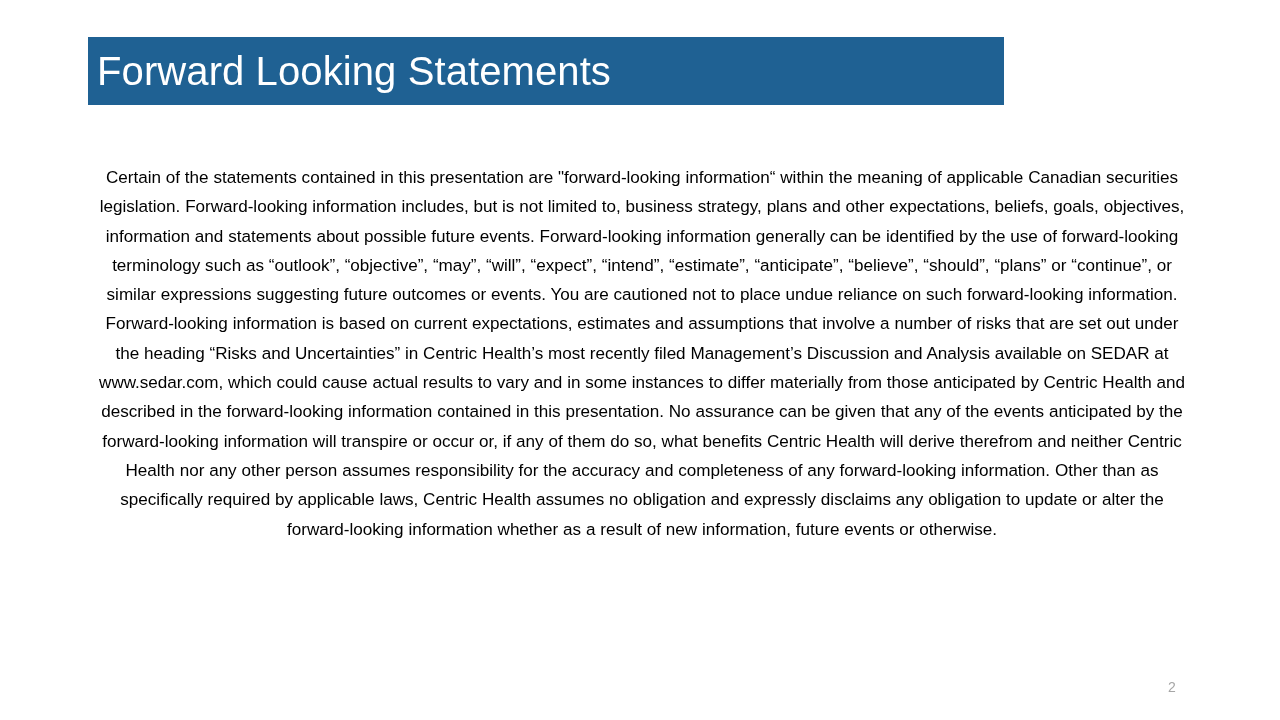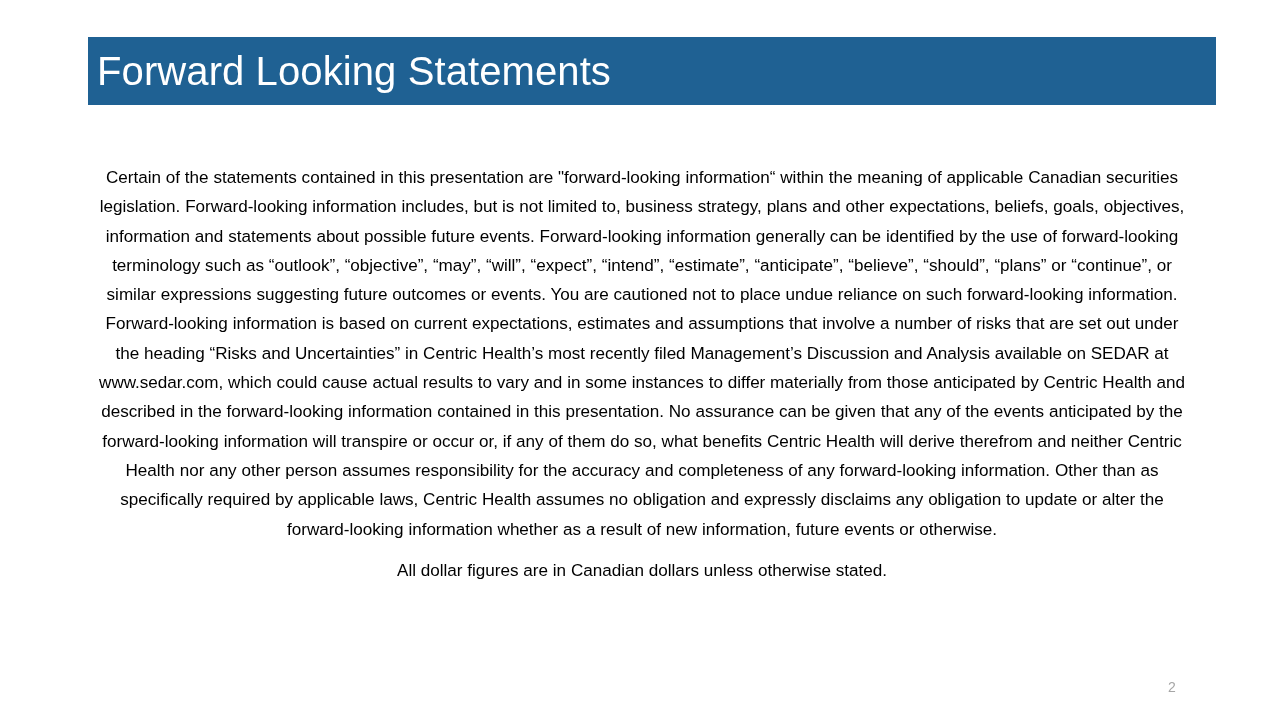--- a/index.html
+++ b/index.html
@@ -21,21 +21,21 @@
     width: 1280px;
     height: 720px;
     background: #ffffff;
   }
 
   
   .title-banner {
     position: absolute;
     left: 88px;
     top: 37px;
-    width: 1128px;
+    width: 916px;
     height: 68px;
     background: #1F6193;
     display: flex;
     align-items: center;
   }
 
   .title-text {
     color: #ffffff;
     font-size: 40px;
     font-weight: 400;
@@ -83,18 +83,17 @@
 <body>
 
 <div class="slide">
 
   <div class="title-banner">
     <div class="title-text">Forward Looking Statements</div>
   </div>
 
   <div class="body-area">
     <p class="body-paragraph">Certain of the statements contained in this presentation are "forward-looking information“ within the meaning of applicable Canadian securities legislation.  Forward-looking information includes, but is not limited to, business strategy, plans and other expectations, beliefs, goals, objectives, information and statements about possible future events.  Forward-looking information generally can be identified by the use of forward-looking terminology such as “outlook”, “objective”, “may”, “will”, “expect”, “intend”, “estimate”, “anticipate”, “believe”, “should”, “plans” or “continue”, or similar expressions suggesting future outcomes or events.  You are cautioned not to place undue reliance on such forward-looking information.  Forward-looking information is based on current expectations, estimates and assumptions that involve a number of risks that are set out under the heading “Risks and Uncertainties” in Centric Health’s most recently filed Management’s Discussion and Analysis available on SEDAR at www.sedar.com, which could cause actual results to vary and in some instances to differ materially from those anticipated by Centric Health and described in the forward-looking information contained in this presentation.  No assurance can be given that any of the events anticipated by the forward-looking information will transpire or occur or, if any of them do so, what benefits Centric Health will derive therefrom and neither Centric Health nor any other person assumes responsibility for the accuracy and completeness of any forward-looking information.   Other than as specifically required by applicable laws, Centric Health assumes no obligation and expressly disclaims any obligation to update or alter the forward-looking information whether as a result of new information, future events or otherwise.</p>
-    <p class="body-paragraph">All dollar figures are in Canadian dollars unless otherwise stated.</p>
   </div>
 
   <div class="page-number">2</div>
 
 </div>
 
 </body></html>

